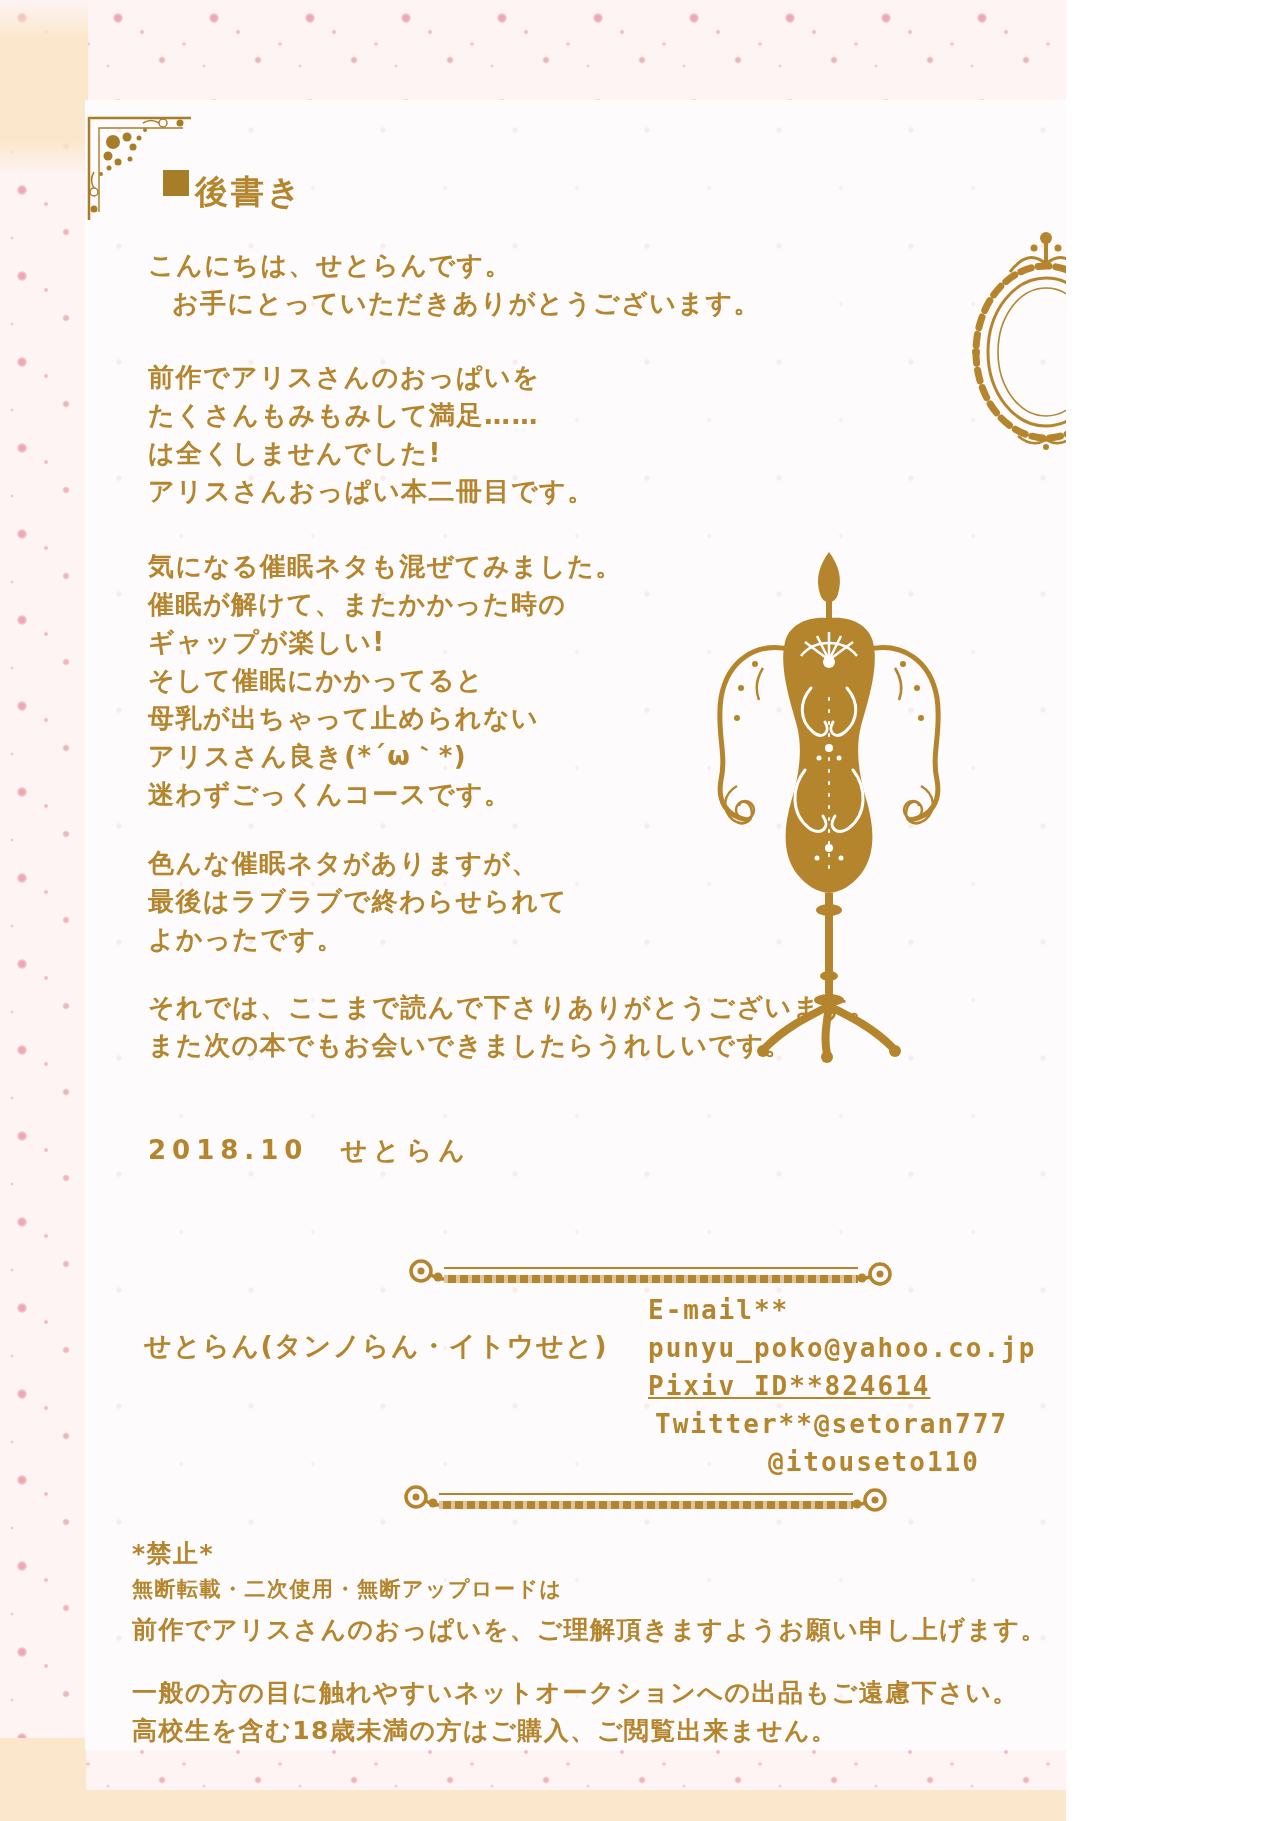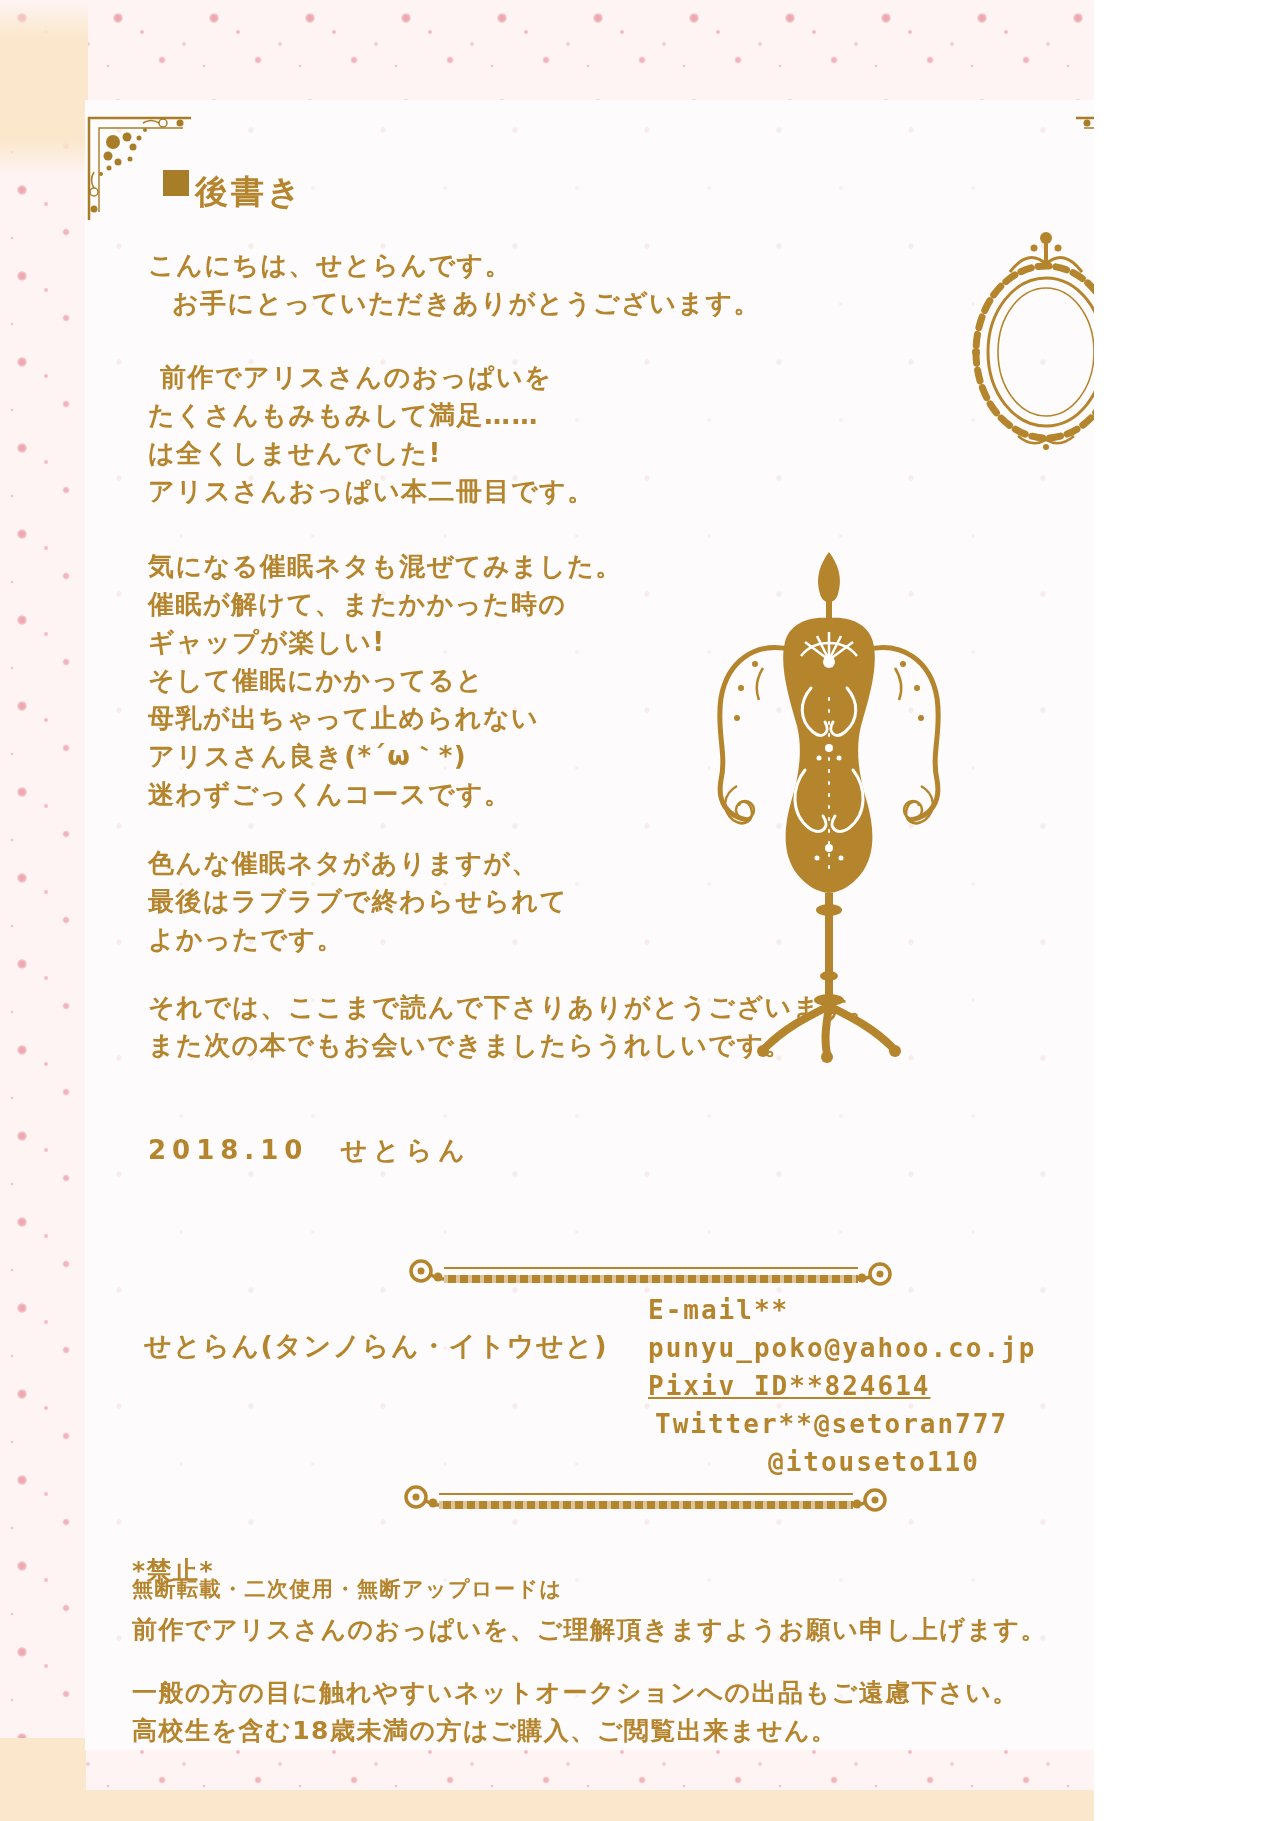--- a/index.html
+++ b/index.html
@@ -10,21 +10,20 @@
     font-family:"DejaVu Sans",sans-serif;
     
     background-color:#fdf4f3;
     background-image:
       radial-gradient(circle 7px at 22px 18px, #eda9b1 35%, #f5c9ce 62%, rgba(250,230,232,0) 75%),
       radial-gradient(circle 5px at 66px 60px, #f0b4ba 40%, rgba(246,210,214,0) 78%),
       radial-gradient(circle 3px at 46px 32px, #f2c2c7 50%, rgba(250,230,232,0) 82%),
       radial-gradient(circle 3px at 88px 44px, #f5ccd0 50%, rgba(250,230,232,0) 82%),
       radial-gradient(circle 2px at 12px 66px, #f3c6ca 50%, rgba(250,230,232,0) 85%);
     background-size:96px 86px;
-    padding-left:28px;
   }
   .beige{position:absolute;background:#fbe7cc;border-radius:14px;}
   .beige.fadey{background:linear-gradient(to bottom, rgba(251,231,204,0), #fbe7cc 22%, #fbe7cc 80%, rgba(251,231,204,0));border-radius:0;}
   .panel{
     position:absolute;left:85px;top:100px;width:1093px;height:1650px;
     background-color:#fdfbfb;
     background-image:
       radial-gradient(circle 4px at 34px 30px, #f8ecec 60%, rgba(253,251,251,0) 75%),
       radial-gradient(circle 3px at 96px 88px, #f9f0f0 60%, rgba(253,251,251,0) 75%);
     background-size:132px 116px;
@@ -219,21 +218,21 @@
     </svg>
   </div>
 
   <div class="title-row">
     <span class="title-sq"></span><span class="title-tx">後書き</span>
   </div>
 
   <div class="jl" style="top:248px;">こんにちは、せとらんです。</div>
   <div class="jl" style="top:286px;margin-left:24px;">お手にとっていただきありがとうございます。</div>
 
-  <div class="jl" style="top:360px;margin-left:12px;">前作でアリスさんのおっぱいを</div>
+  <div class="jl" style="top:360px;">前作でアリスさんのおっぱいを</div>
   <div class="jl" style="top:398px;">たくさんもみもみして満足……</div>
   <div class="jl" style="top:436px;">は全くしませんでした!</div>
   <div class="jl" style="top:474px;">アリスさんおっぱい本二冊目です。</div>
 
   <div class="jl" style="top:587px;">催眠が解けて、またかかった時の</div>
   <div class="jl" style="top:549px;">気になる催眠ネタも混ぜてみました。</div>
   <div class="jl" style="top:625px;">ギャップが楽しい!</div>
   <div class="jl" style="top:663px;">そして催眠にかかってると</div>
   <div class="jl" style="top:701px;">母乳が出ちゃって止められない</div>
   <div class="jl" style="top:739px;">アリスさん良き(*´ω｀*)</div>
@@ -289,20 +288,20 @@
       </g>
       <g fill="#b5852e">
         <circle cx="31" cy="15" r="3.5"></circle>
           <circle cx="48" cy="21" r="4.5"></circle>
         <circle cx="490" cy="18" r="3.5"></circle>
           <circle cx="472" cy="22" r="4.5"></circle>
       </g>
     </svg>
   </div>
 
-  <div class="jl" style="left:132px;top:1537px;font-size:25px;margin-top:17px;">*禁止*</div>
+  <div class="jl" style="left:132px;top:1537px;font-size:25px;">*禁止*</div>
   <div class="jl" style="left:132px;top:1575px;font-size:21px;">無断転載・二次使用・無断アップロードは</div>
   <div class="jl" style="left:132px;top:1613px;font-size:25px;">前作でアリスさんのおっぱいを、ご理解頂きますようお願い申し上げます。</div>
 
   <div class="jl" style="left:132px;top:1676px;font-size:25px;">一般の方の目に触れやすいネットオークションへの出品もご遠慮下さい。</div>
   <div class="jl" style="left:132px;top:1714px;font-size:25px;">高校生を含む18歳未満の方はご購入、ご閲覧出来ません。</div>
 
 </div>
 
 </body></html>

